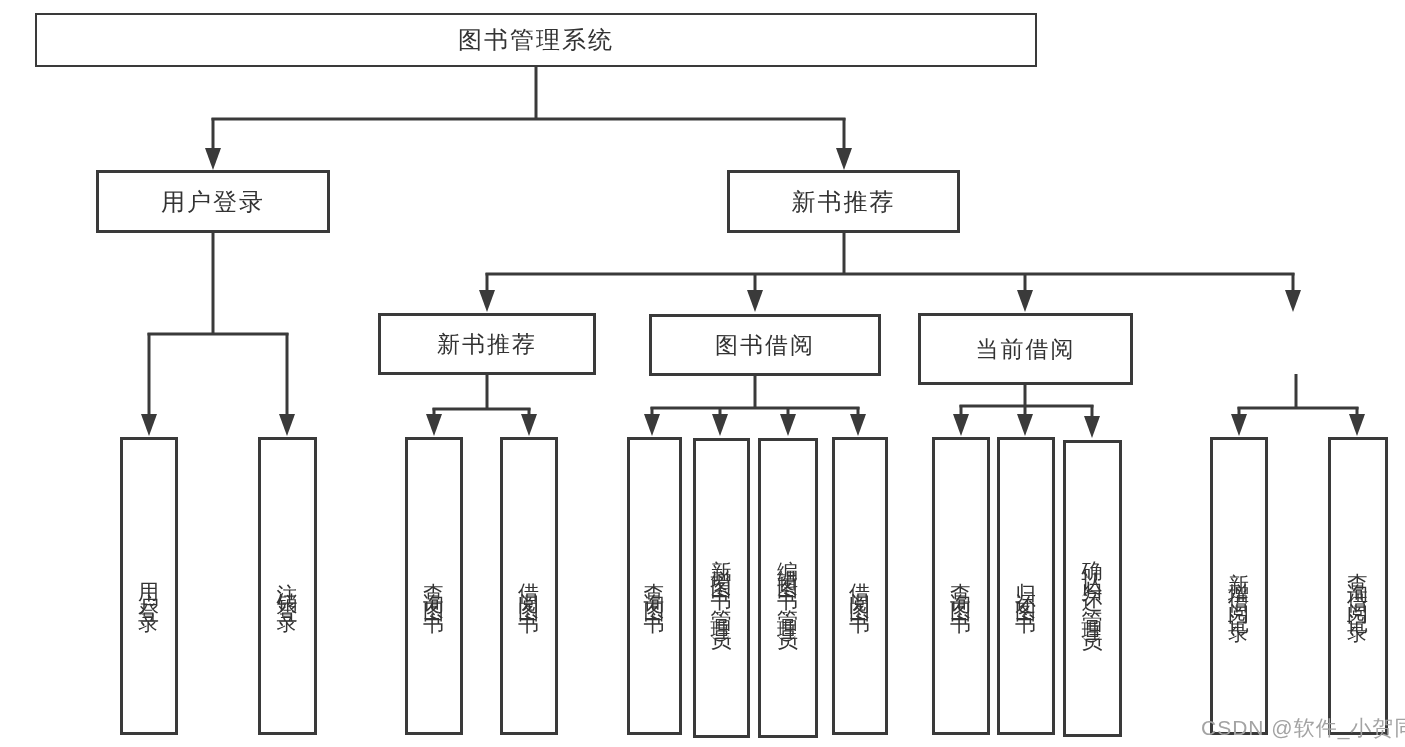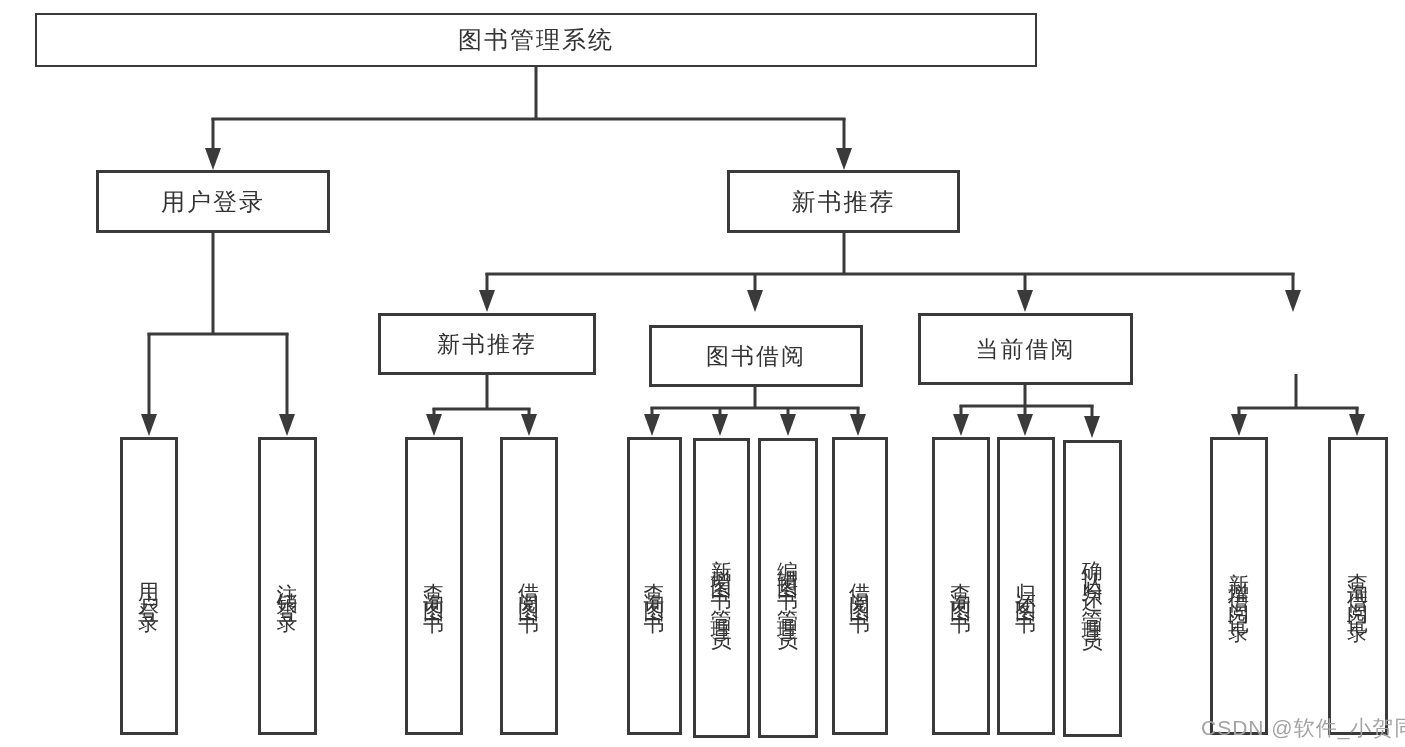--- a/index.html
+++ b/index.html
@@ -141,21 +141,21 @@
   <div class="node mid" style="left:81px;top:170px;width:234px;height:63px">
     <span class="lbl">用户登录</span>
   </div>
   <div class="node mid" style="left:712px;top:170px;width:233px;height:63px">
     <span class="lbl">新书推荐</span>
   </div>
 
   <div class="node l3" style="left:363px;top:313px;width:218px;height:62px">
     <span class="lbl">新书推荐</span>
   </div>
-  <div class="node l3" style="left:634px;top:325px;width:214px;height:62px">
+  <div class="node l3" style="left:634px;top:314px;width:232px;height:62px">
     <span class="lbl">图书借阅</span>
   </div>
   <div class="node l3" style="left:903px;top:313px;width:215px;height:72px">
     <span class="lbl">当前借阅</span>
   </div>
 
   <div class="node leaf" style="left:105px;top:437px;width:58px;height:298px">
     <span class="vtext">用户登录</span>
   </div>
   <div class="node leaf" style="left:243px;top:437px;width:59px;height:298px">

